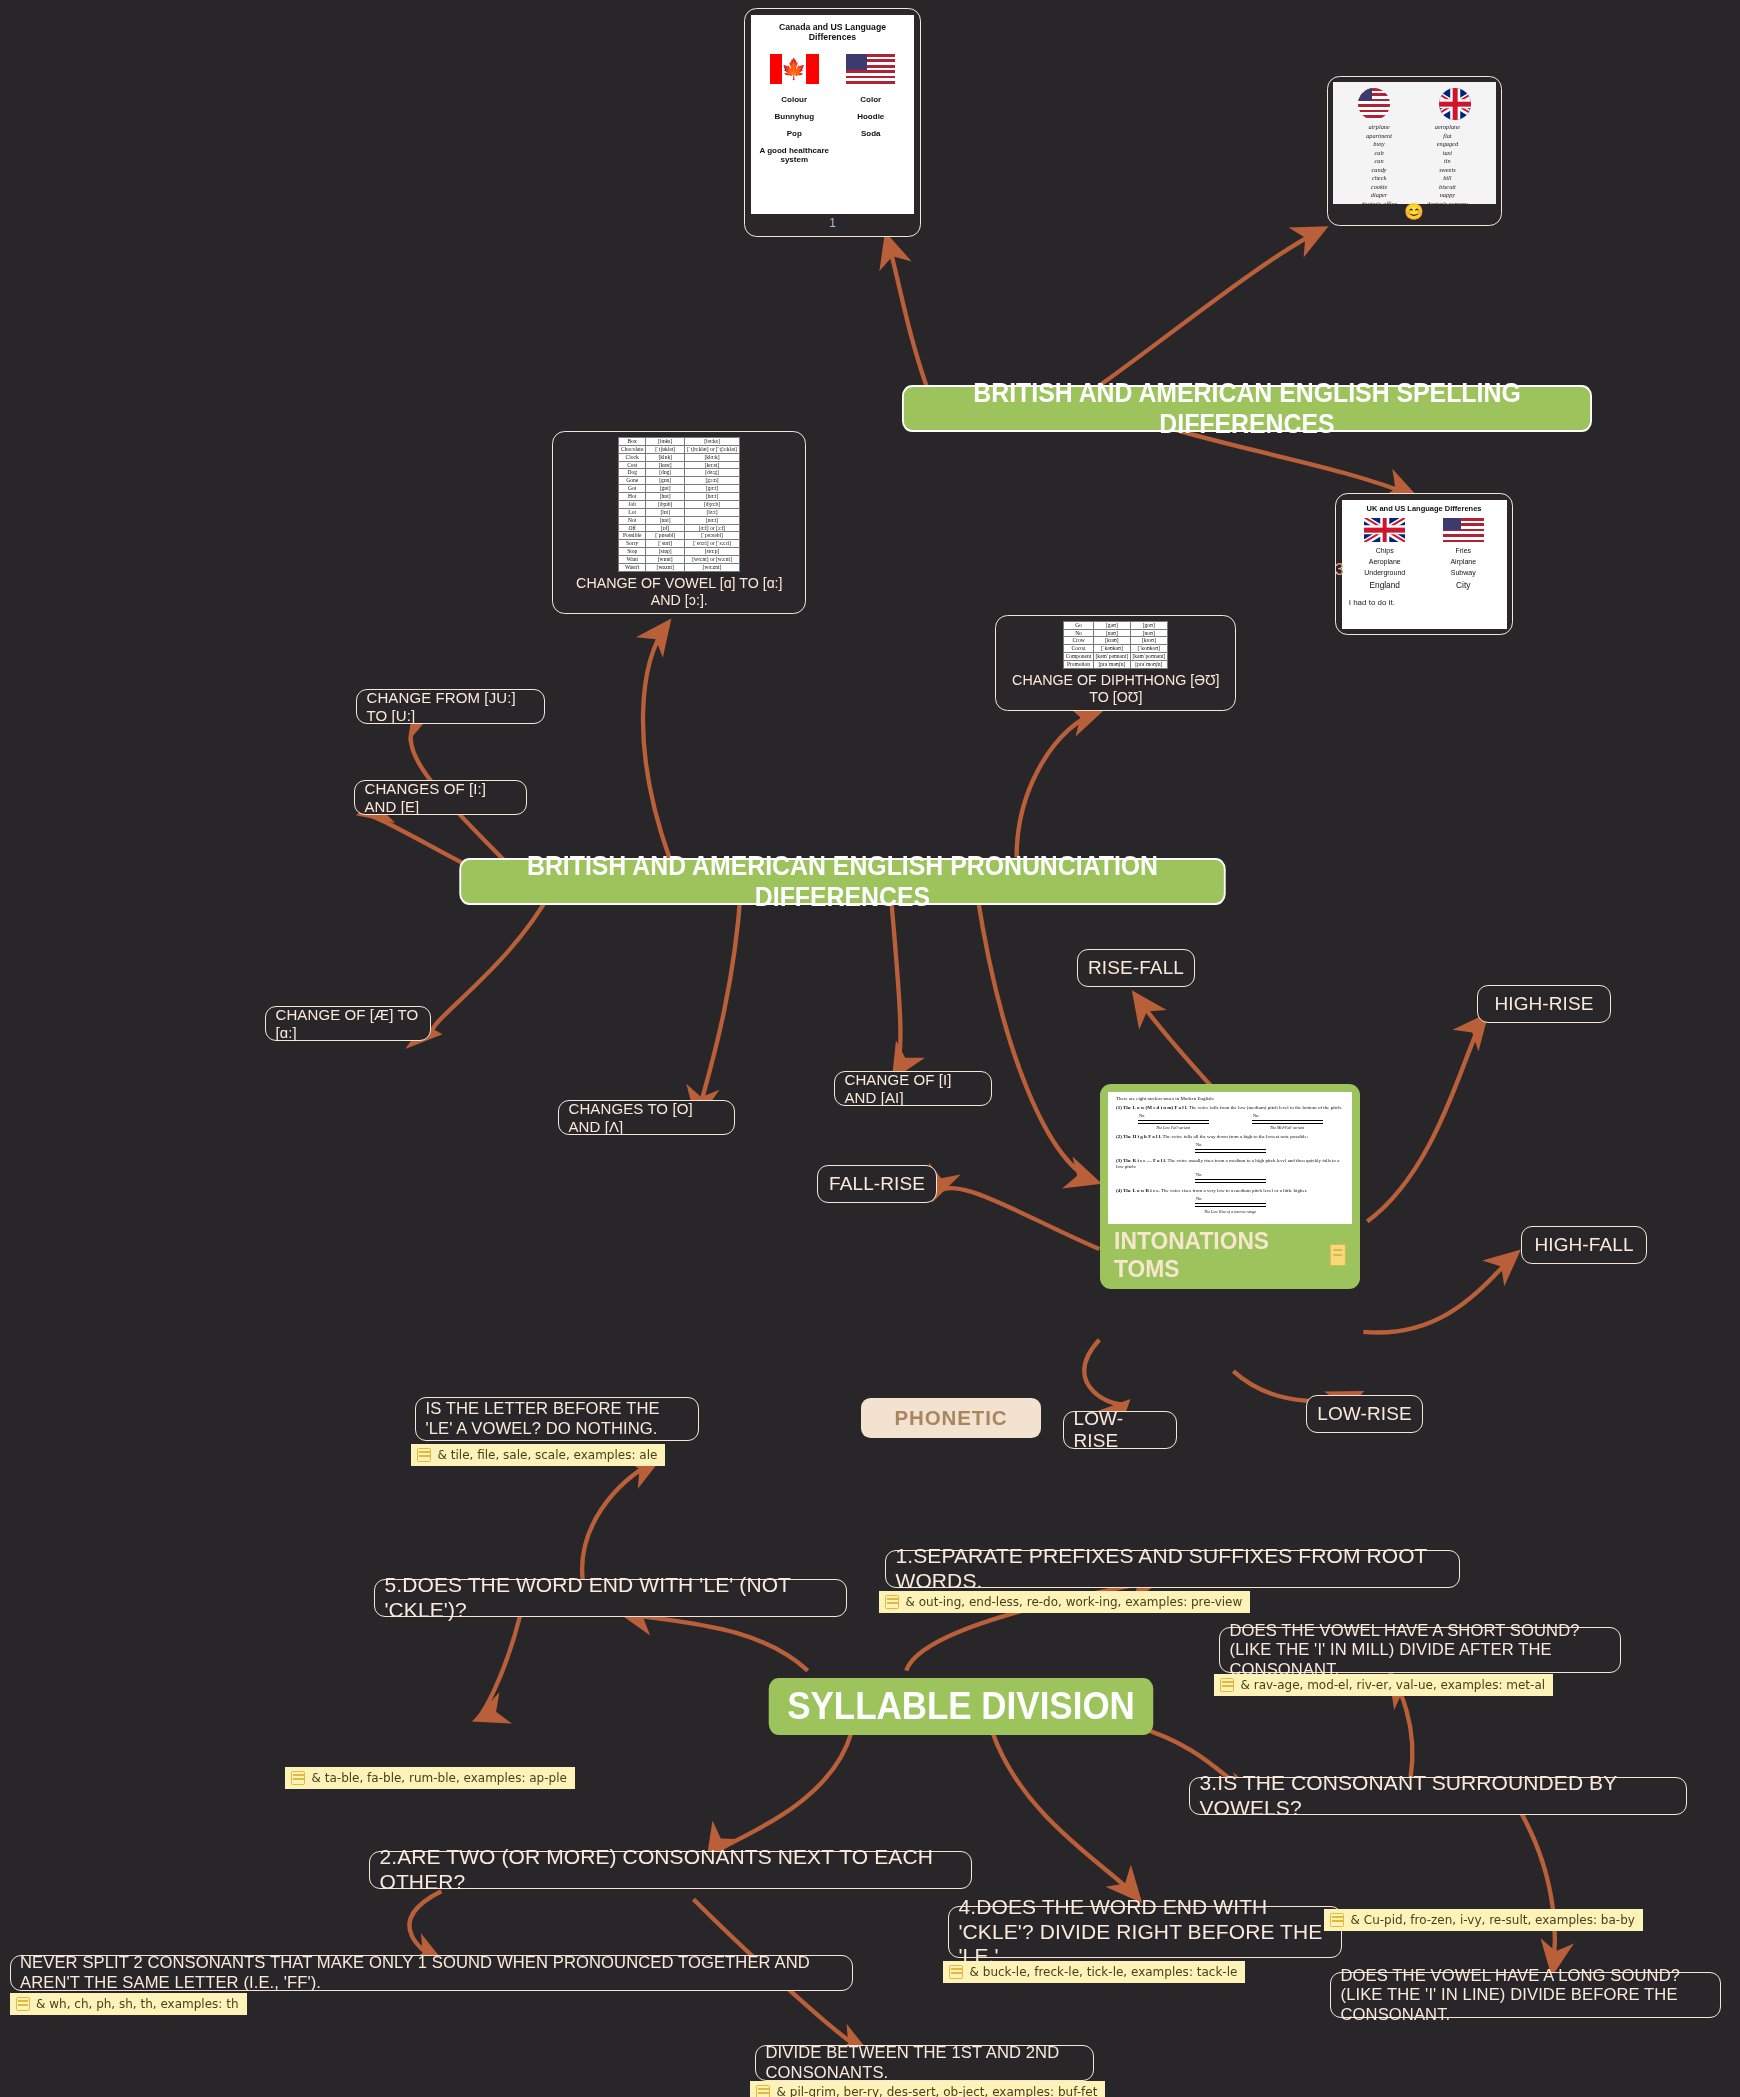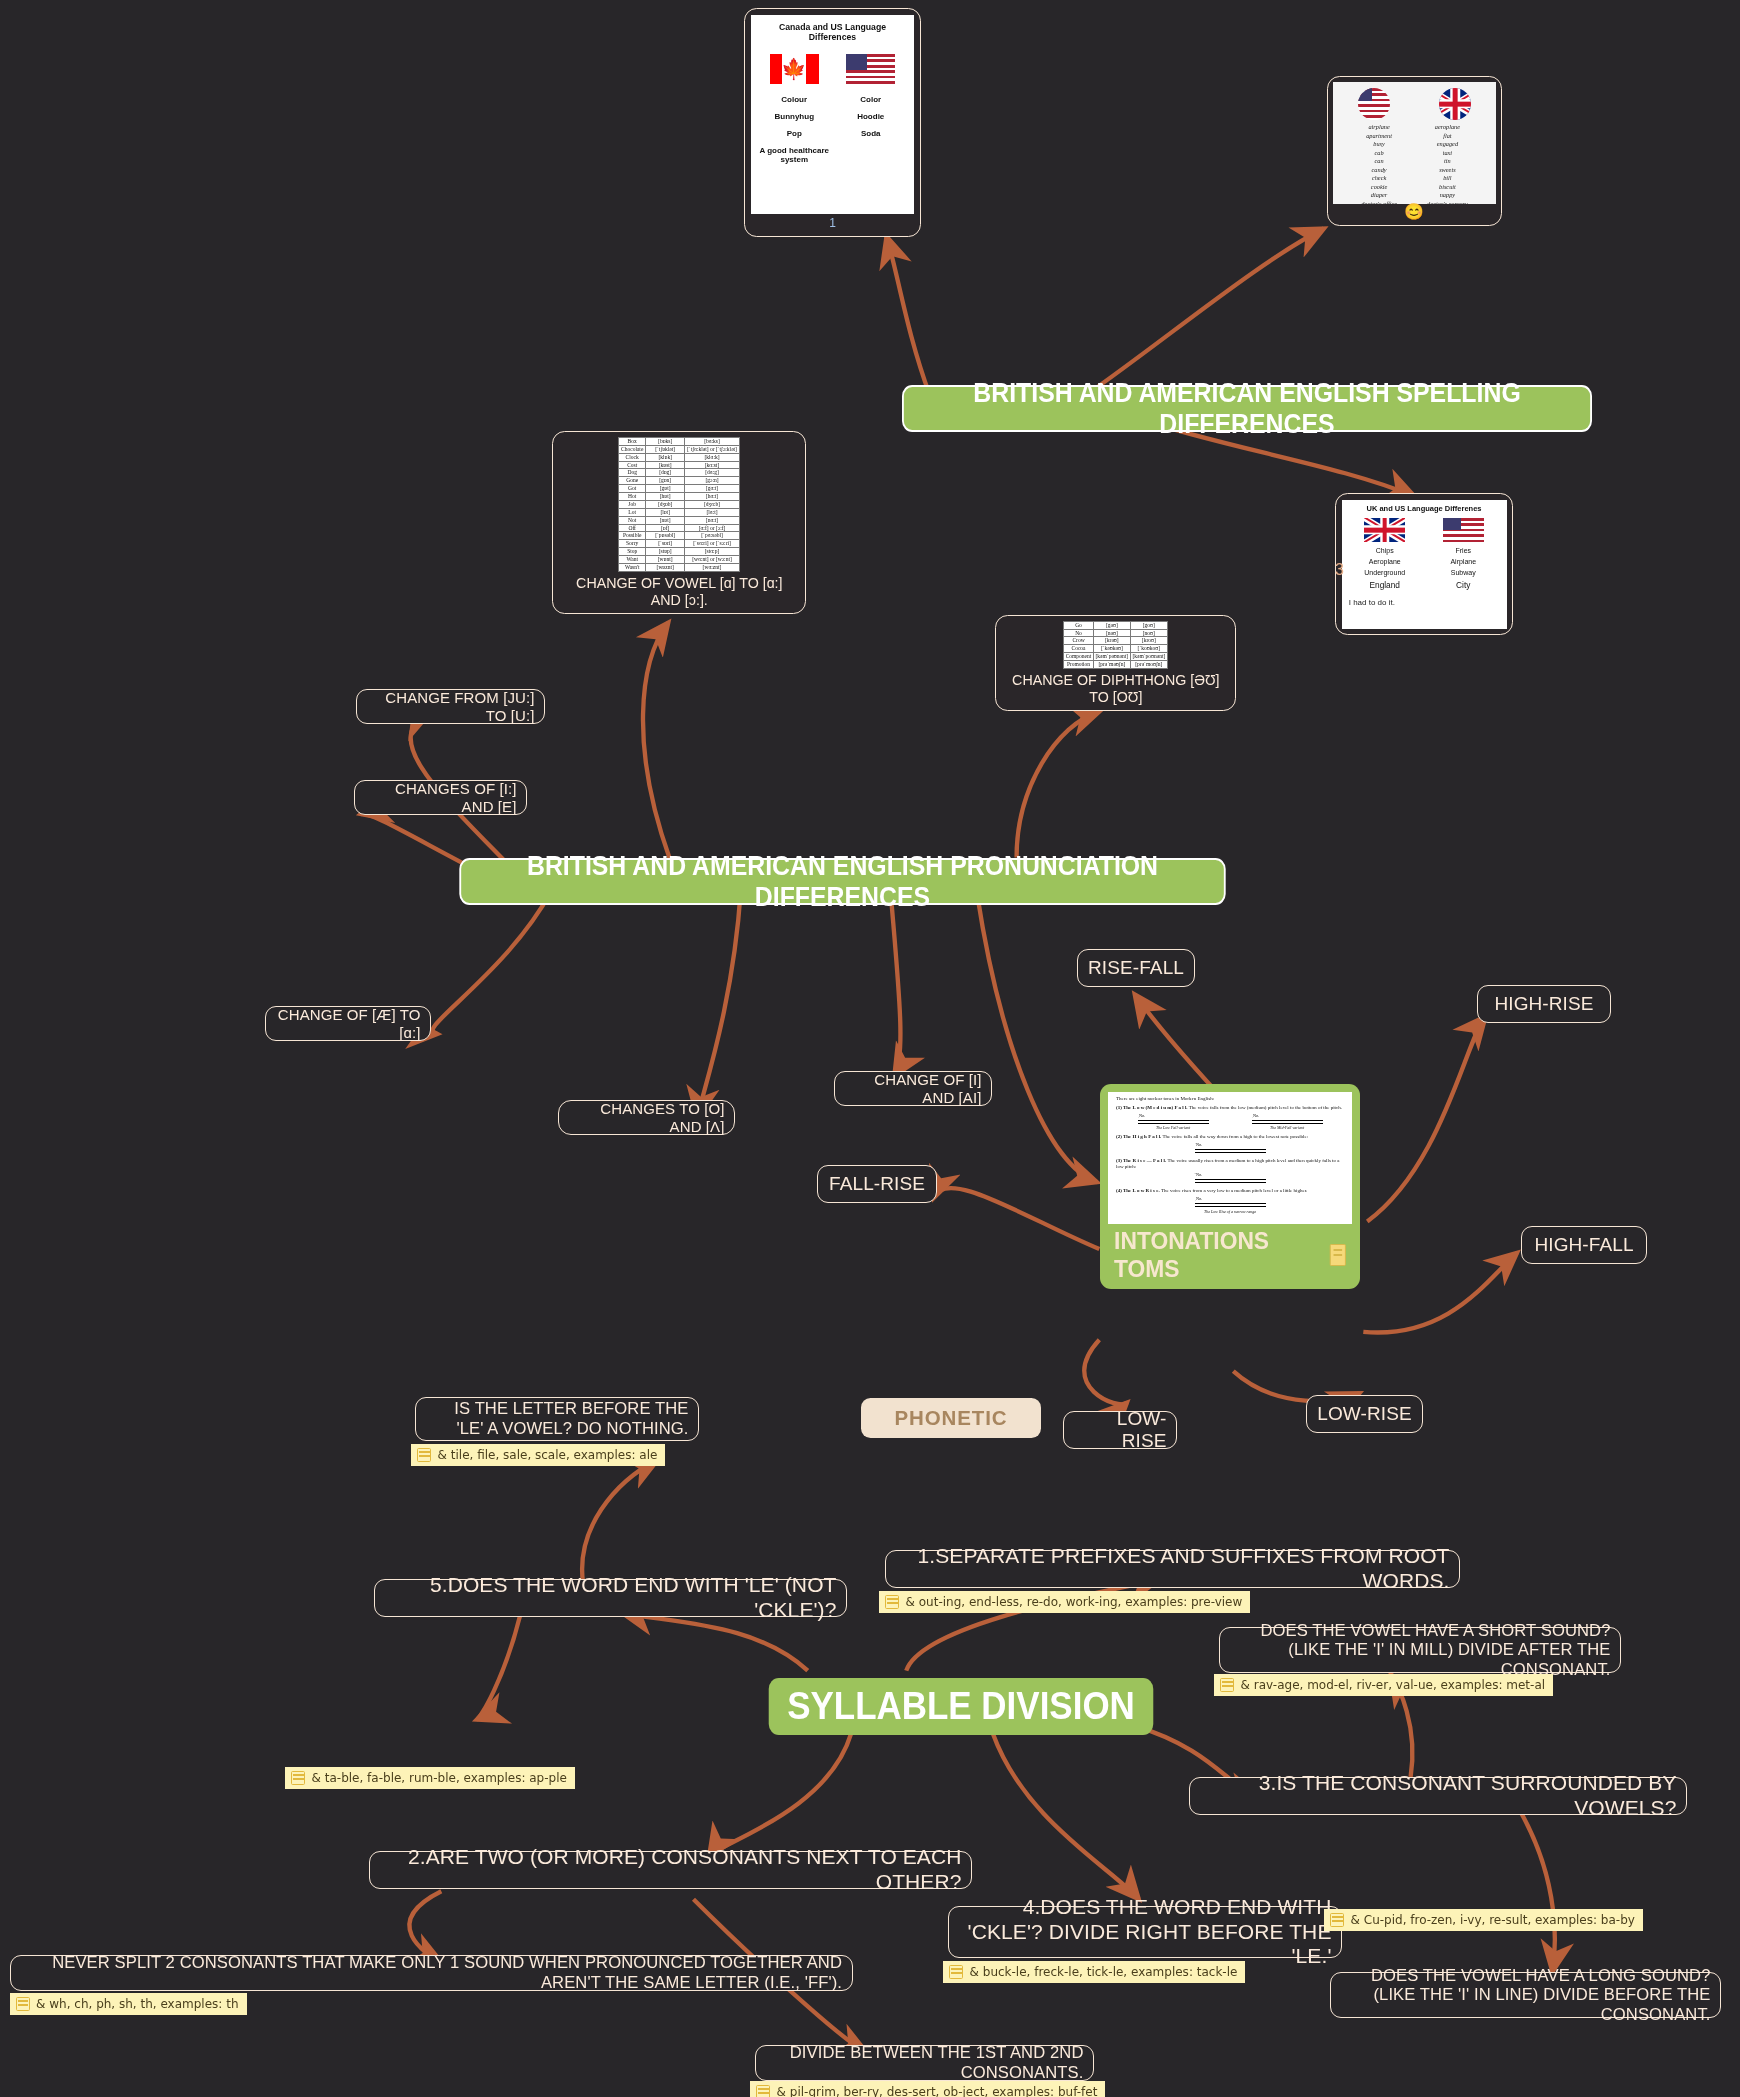--- a/index.html
+++ b/index.html
@@ -18,21 +18,21 @@
 
   
   .node{position:absolute;box-sizing:border-box;}
 
   .pill{
     border:1.6px solid #f7e6d5;
     border-radius:11px;
     background:#282629;
     color:#fbeadb;
     display:flex;align-items:center;justify-content:center;
-    text-align:right;
+    text-align:left;
     letter-spacing:0.1px;
     padding:4.7px 9.5px;
     line-height:1.18;
   }
   .pill.small{font-size:15px;}
   .pill.med{font-size:19px;}
   .pill.tiny{font-size:13.4px;}
   .pill.xtiny{font-size:11px;}
 
   .green{
@@ -560,21 +560,21 @@
 
   <div class="node pill small" style="left:356px;top:689px;width:189px;height:35px;">
     <span>CHANGE FROM [JU:] TO [U:]</span>
   </div>
   <div class="node pill small" style="left:354px;top:780px;width:173px;height:35px;">
     <span>CHANGES OF [I:] AND [E]</span>
   </div>
   <div class="node pill small" style="left:265px;top:1006px;width:166px;height:35px;">
     <span>CHANGE OF [Æ] TO [ɑ:]</span>
   </div>
-  <div class="node pill small" style="left:558px;top:1100px;width:177px;height:35px;border-radius:13px;">
+  <div class="node pill small" style="left:558px;top:1100px;width:177px;height:35px;">
     <span>CHANGES TO [O] AND [Λ]</span>
   </div>
   <div class="node pill small" style="left:834px;top:1071px;width:158px;height:35px;">
     <span>CHANGE OF [I] AND [AI]</span>
   </div>
 
   <div class="node greencard" style="left:1100px;top:1084px;width:260px;height:205px;">
     <div class="sheet">
       <div class="intsheet" id="intoSheet">
           <div>There are eight nuclear tones in Modern English:</div>

